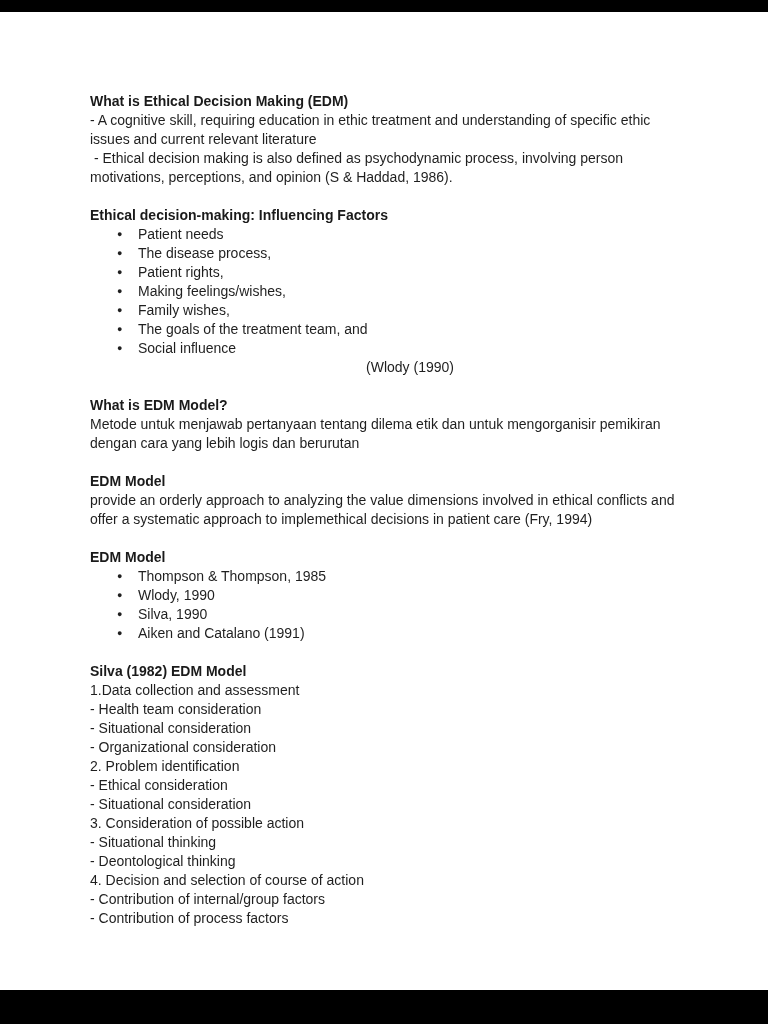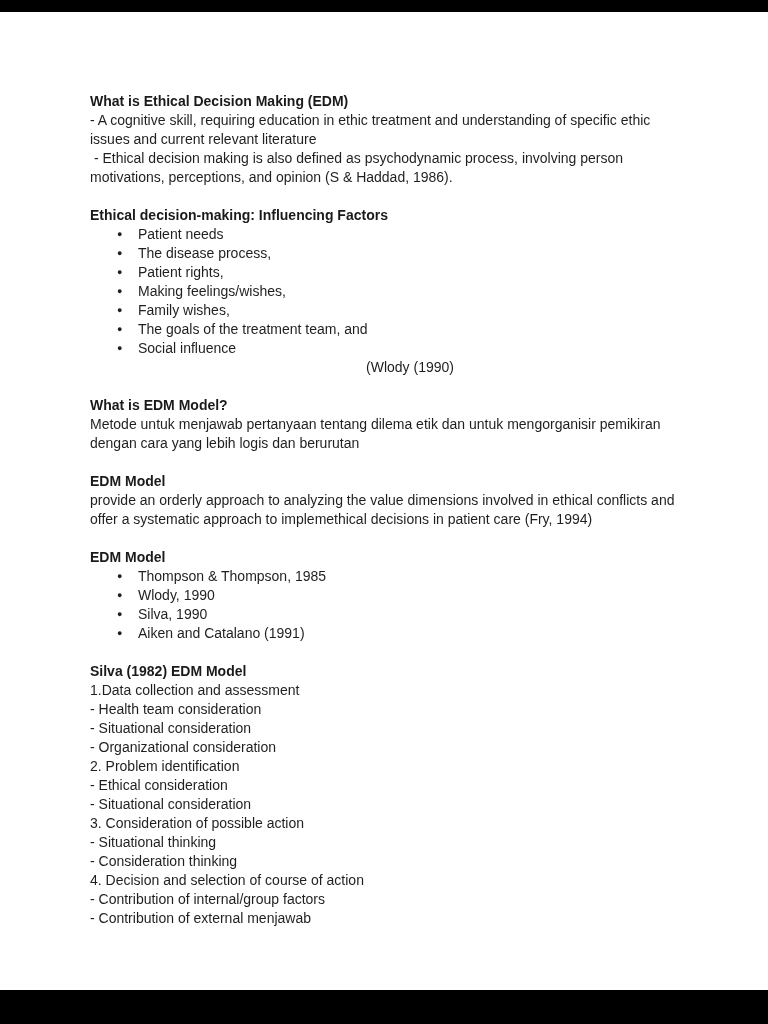--- a/index.html
+++ b/index.html
@@ -147,23 +147,23 @@
         <h2 class="heading">Silva (1982) EDM Model</h2>
         <div class="doc-line">1.Data collection and assessment</div>
         <div class="doc-line">- Health team consideration</div>
         <div class="doc-line">- Situational consideration</div>
         <div class="doc-line">- Organizational consideration</div>
         <div class="doc-line">2. Problem identification</div>
         <div class="doc-line">- Ethical consideration</div>
         <div class="doc-line">- Situational consideration</div>
         <div class="doc-line">3. Consideration of possible action</div>
         <div class="doc-line">- Situational thinking</div>
-        <div class="doc-line">- Consideration thinking</div>
+        <div class="doc-line">- Deontological thinking</div>
         <div class="doc-line">4. Decision and selection of course of action</div>
         <div class="doc-line">- Contribution of internal/group factors</div>
-        <div class="doc-line">- Contribution of external menjawab</div>
+        <div class="doc-line">- Contribution of process factors</div>
       </div>
 
     </div>
   </div>
 
   <div class="bar-bottom"></div>
 </div>
 
 </body></html>

